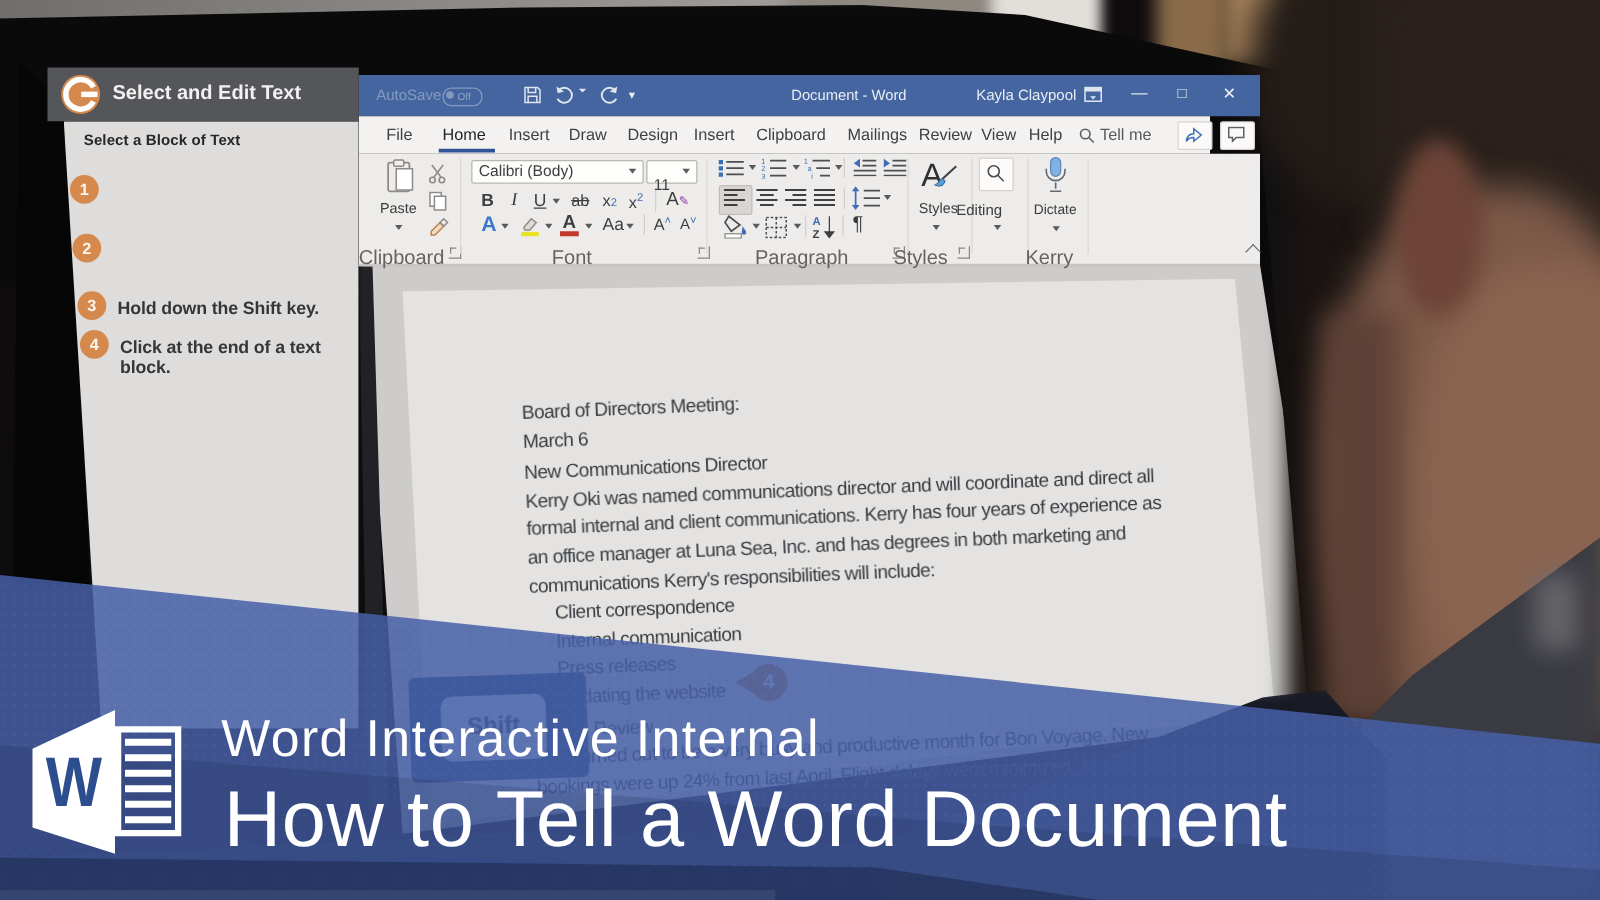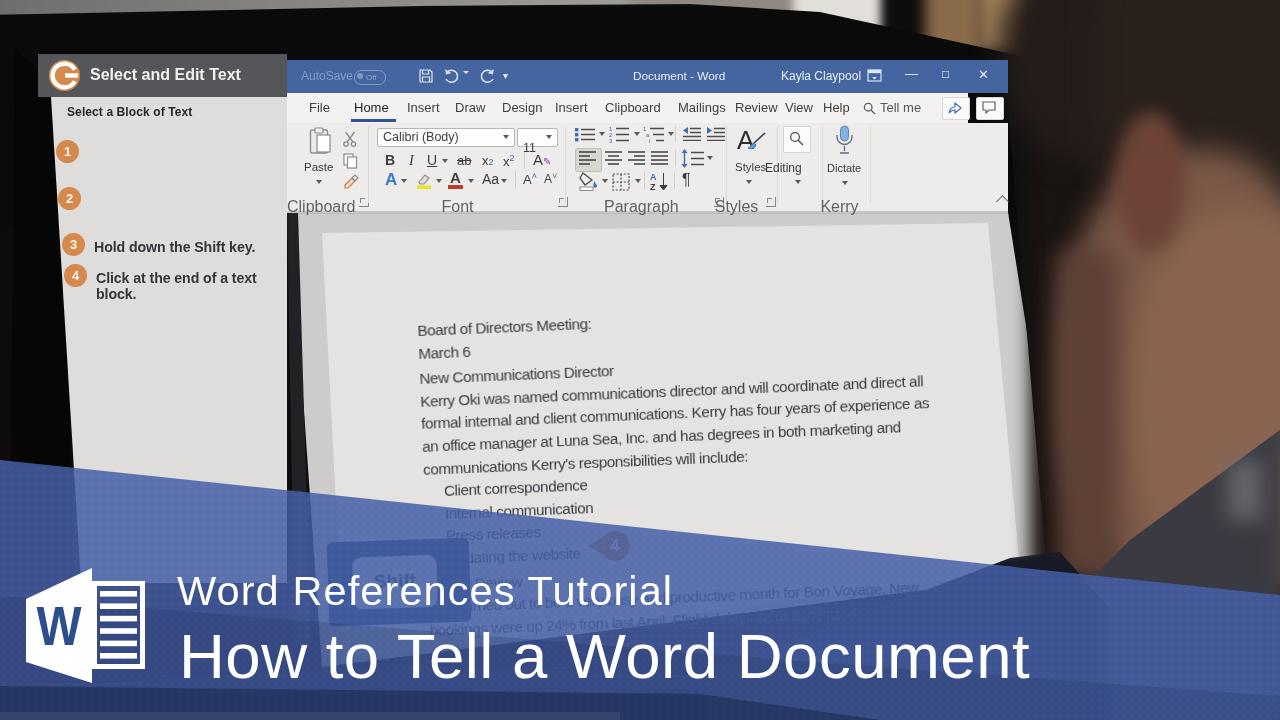--- a/index.html
+++ b/index.html
@@ -424,14 +424,14 @@
   <g fill="#fff">
     <rect x="75" y="25" width="37" height="5.6"></rect>
     <rect x="75" y="37.4" width="37" height="5.6"></rect>
     <rect x="75" y="49.8" width="37" height="5.6"></rect>
     <rect x="75" y="62.2" width="37" height="5.6"></rect>
     <rect x="75" y="74.6" width="37" height="5.6"></rect>
     <rect x="75" y="87" width="37" height="5.6"></rect>
   </g>
 </svg>
 <div style="position:absolute;left:0;top:712px;width:620px;height:8px;background:rgba(255,255,255,.07)"></div>
-<div id="t1">Word References Tutorial</div>
+<div id="t1">Word Interactive Internal</div>
 <div id="t2">How to Tell a Word Document</div>
 
 </body></html>

